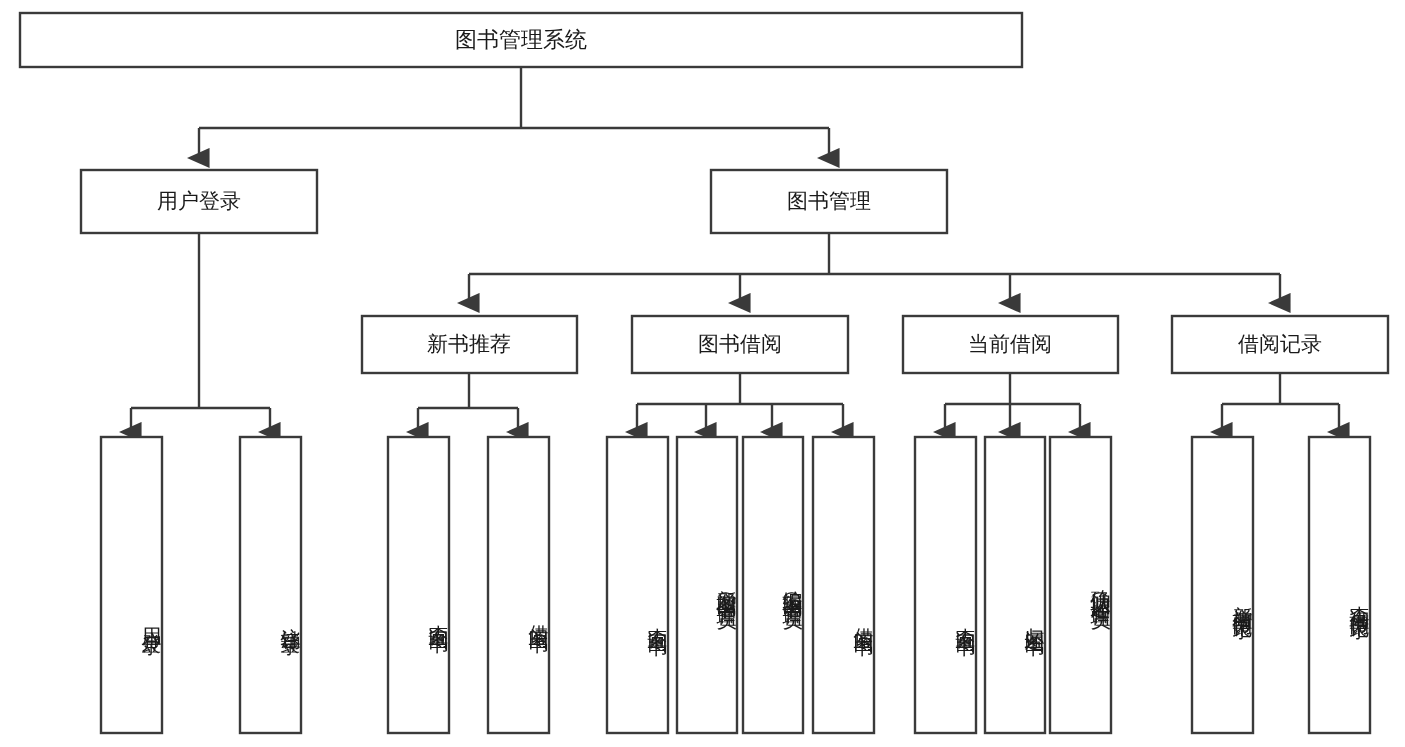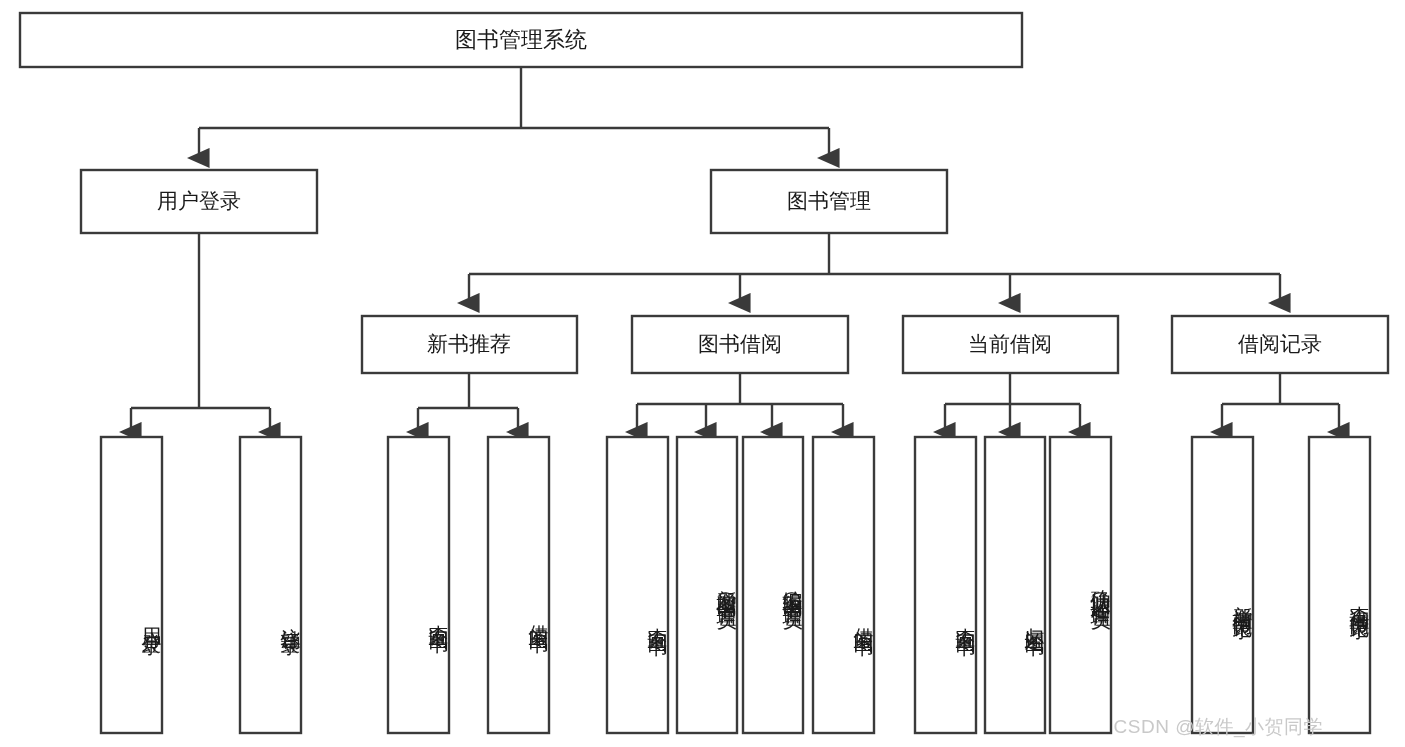--- a/index.html
+++ b/index.html
@@ -207,15 +207,14 @@
   <div class="vlabel" style="left:743px; top:443px; width:60px; height:288px;">编辑图书（管理员）</div>
   <div class="vlabel" style="left:813px; top:505px; width:61px; height:225px;">借阅图书</div>
 
   <div class="vlabel" style="left:915px; top:505px; width:61px; height:225px;">查询图书</div>
   <div class="vlabel" style="left:985px; top:505px; width:60px; height:225px;">归还图书</div>
   <div class="vlabel" style="left:1050px; top:443px; width:61px; height:288px;">确认归还（管理员）</div>
 
   <div class="vlabel" style="left:1192px; top:470px; width:61px; height:258px;">新增借阅记录</div>
   <div class="vlabel" style="left:1309px; top:470px; width:61px; height:258px;">查询借阅记录</div>
 
-  <div class="watermark">CSDN @软件_小贺同学</div>
 
 </div>
 
 </body></html>

